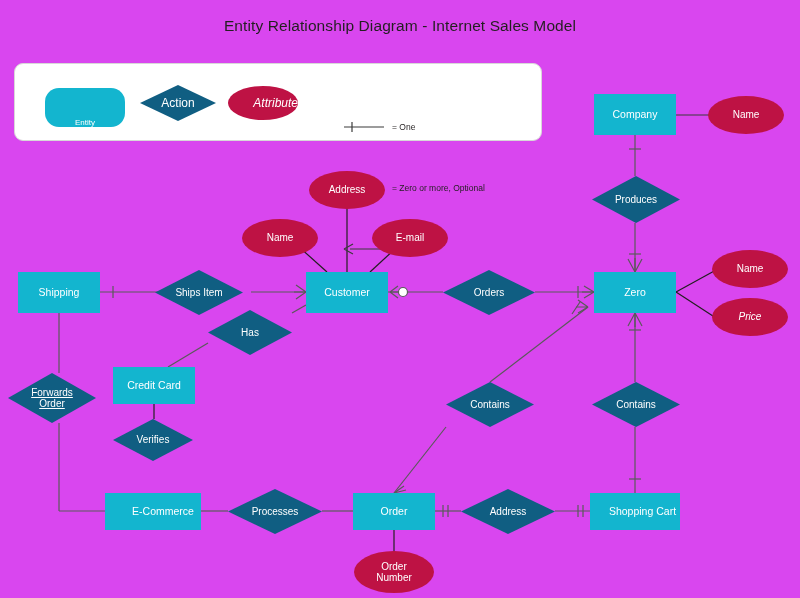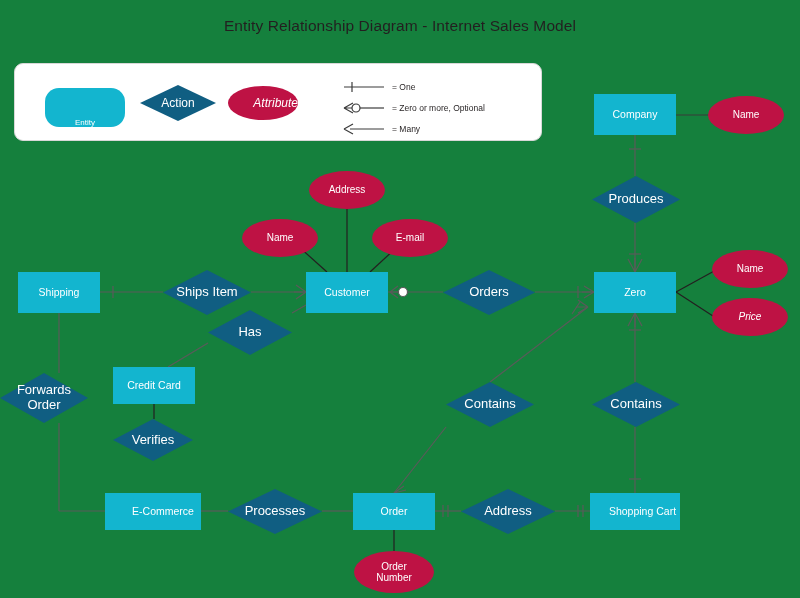--- a/index.html
+++ b/index.html
@@ -9,21 +9,21 @@
     background: #ffffff;
   }
   body {
     font-family: "Liberation Sans", sans-serif;
     -webkit-font-smoothing: antialiased;
   }
   #canvas {
     position: relative;
     width: 800px;
     height: 598px;
-    background: #15803d;
+    background: #d946ef;
     overflow: hidden;
   }
   #diagram-svg {
     position: absolute;
     left: 0;
     top: 0;
     width: 800px;
     height: 598px;
   }
   .page-title {
@@ -106,20 +106,21 @@
     left: 340px;
     top: 76px;
     width: 200px;
   }
   .legend-row {
     height: 21px;
     display: flex;
     align-items: center;
     font-size: 8.5px;
     color: #231f20;
+    margin-top: 40px;
   }
   .legend-row .sym {
     width: 46px;
     height: 16px;
     flex: 0 0 46px;
   }
   .legend-row .txt {
     margin-left: 6px;
     white-space: nowrap;
   }
@@ -139,21 +140,21 @@
     font-size: 10.5px;
     text-align: center;
   }
   .attribute {
     background: #be1244;
     border-radius: 50%;
     font-size: 10px;
     text-align: center;
   }
   .action {
-    font-size: 13px;
+    font-size: 10px;
   }
   .action .dshape {
     position: absolute;
     left: 0; top: 0;
     width: 100%; height: 100%;
     background: #105e82;
     clip-path: polygon(50% 0%, 100% 50%, 50% 100%, 0% 50%);
   }
   .action .lbl {
     position: relative;
@@ -302,37 +303,37 @@
       </div>
       <div class="node entity" style="left: 105px; top: 493px; width: 96px; height: 37px; padding-left: 20px;">
         <span class="lbl">E-Commerce</span>
       </div>
       <div class="node entity" style="left: 353px; top: 493px; width: 82px; height: 37px;">
         <span class="lbl">Order</span>
       </div>
       <div class="node entity" style="left: 590px; top: 493px; width: 90px; height: 37px; padding-left: 15px;">
         <span class="lbl">Shopping Cart</span>
       </div>
-      <div class="node action" style="left: 163px; top: 270px; width: 88px; height: 45px; text-align: center;">
+      <div class="node action" style="left: 155px; top: 270px; width: 88px; height: 45px; text-align: center;">
         <span class="dshape"></span>
         <span class="lbl">Ships Item</span>
       </div>
       <div class="node action" style="left: 443px; top: 270px; width: 92px; height: 45px;">
         <span class="dshape"></span>
         <span class="lbl">Orders</span>
       </div>
       <div class="node action" style="left: 592px; top: 176px; width: 88px; height: 47px;">
         <span class="dshape"></span>
         <span class="lbl">Produces</span>
       </div>
       <div class="node action" style="left: 208px; top: 310px; width: 84px; height: 45px;">
         <span class="dshape"></span>
         <span class="lbl">Has</span>
       </div>
-      <div class="node action" style="left: 0; top: 373px; width: 88px; height: 50px;">
+      <div class="node action" style="left: 8px; top: 373px; width: 88px; height: 50px; text-decoration: underline;">
         <span class="dshape"></span>
         <span class="lbl">Forwards<br>Order</span>
       </div>
       <div class="node action" style="left: 113px; top: 419px; width: 80px; height: 42px;">
         <span class="dshape"></span>
         <span class="lbl">Verifies</span>
       </div>
       <div class="node action" style="left: 228px; top: 489px; width: 94px; height: 45px;">
         <span class="dshape"></span>
         <span class="lbl">Processes</span>

